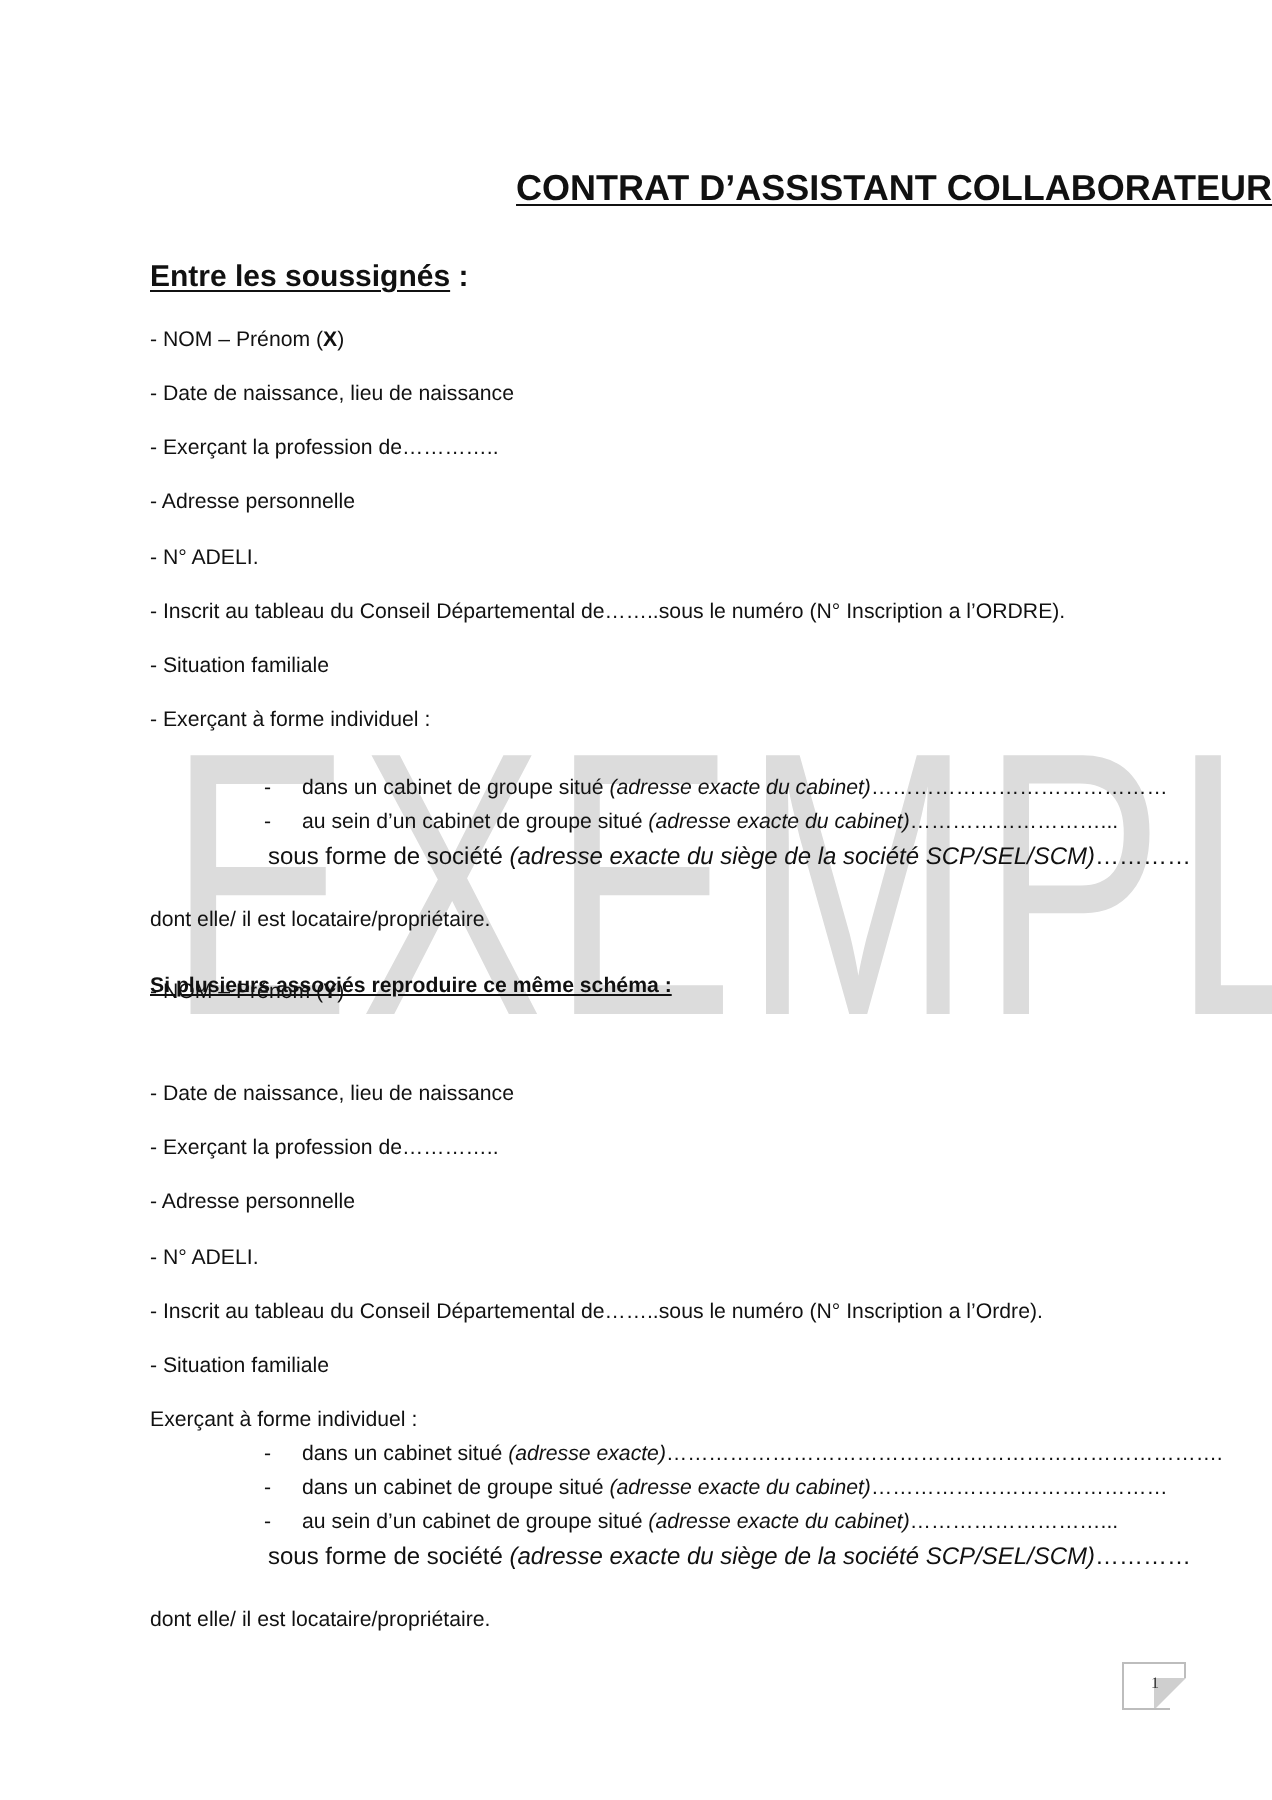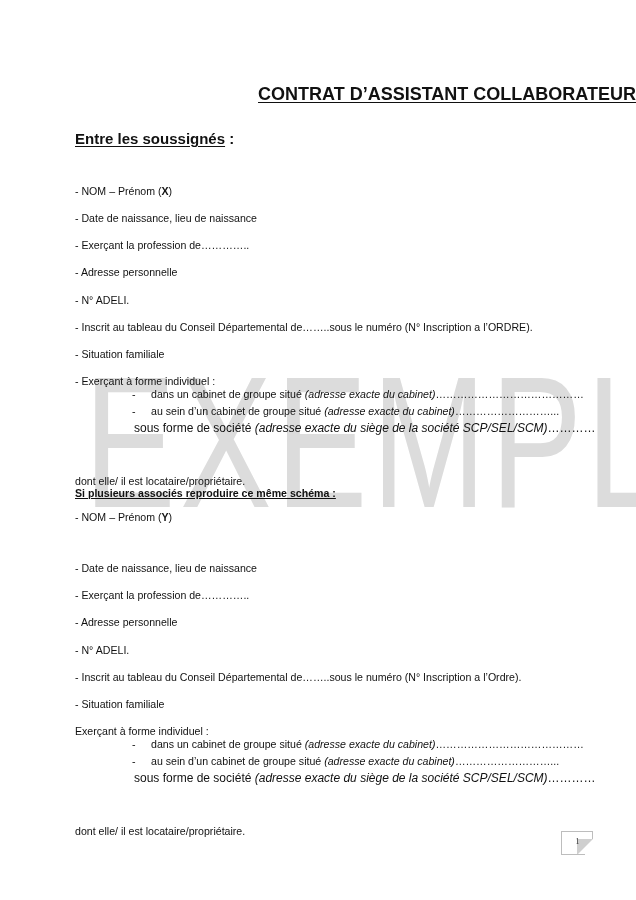--- a/index.html
+++ b/index.html
@@ -46,21 +46,20 @@
       transform: scale(0.73, 1);
       white-space: nowrap;
     }
     .line {
       position: absolute;
       left: 75px;
       font-size: 10.6px;
       line-height: 13px;
       white-space: nowrap;
       z-index: 1;
-      margin-top: 21px;
     }
     .title {
       position: absolute;
       left: 0;
       width: 636px;
       text-align: right;
       top: 56px;
       font-size: 18px;
       font-weight: bold;
       text-decoration: underline;
@@ -210,20 +209,23 @@
     <span>- NOM – Prénom (</span><b>Y</b><span>)</span>
   </div>
   <div class="line" style="top:541px;">- Date de naissance, lieu de naissance</div>
   <div class="line" style="top:568px;">- Exerçant la profession de…………..</div>
   <div class="line" style="top:595px;">- Adresse personnelle</div>
   <div class="line" style="top:623px;">- N° ADELI.</div>
   <div class="line" style="top:650px;">- Inscrit au tableau du Conseil Départemental de……..sous le  numéro (N° Inscription a l’Ordre).</div>
   <div class="line" style="top:677px;">- Situation familiale</div>
   <div class="line" style="top:704px;">Exerçant à forme individuel :</div>
 
+  <div class="sub" style="top:721px;">
+    <span class="dash">-</span><span>dans un cabinet situé </span><i>(adresse exacte)</i><span>…………………………………………………………………….</span>
+  </div>
   <div class="sub" style="top:738px;">
     <span class="dash">-</span><span>dans un cabinet de groupe situé </span><i>(adresse exacte du cabinet)</i><span>……………………………………</span>
   </div>
   <div class="sub" style="top:755px;">
     <span class="dash">-</span><span class="justified"><span>au sein d’un cabinet de groupe situé </span><i>(adresse exacte du cabinet)</i><span>………………………...</span></span>
   </div>
   <div class="cont" style="top:772px;">
     <span>sous forme de société </span><i>(adresse exacte du siège de la société SCP/SEL/SCM)</i><span>…………</span>
   </div>
 

